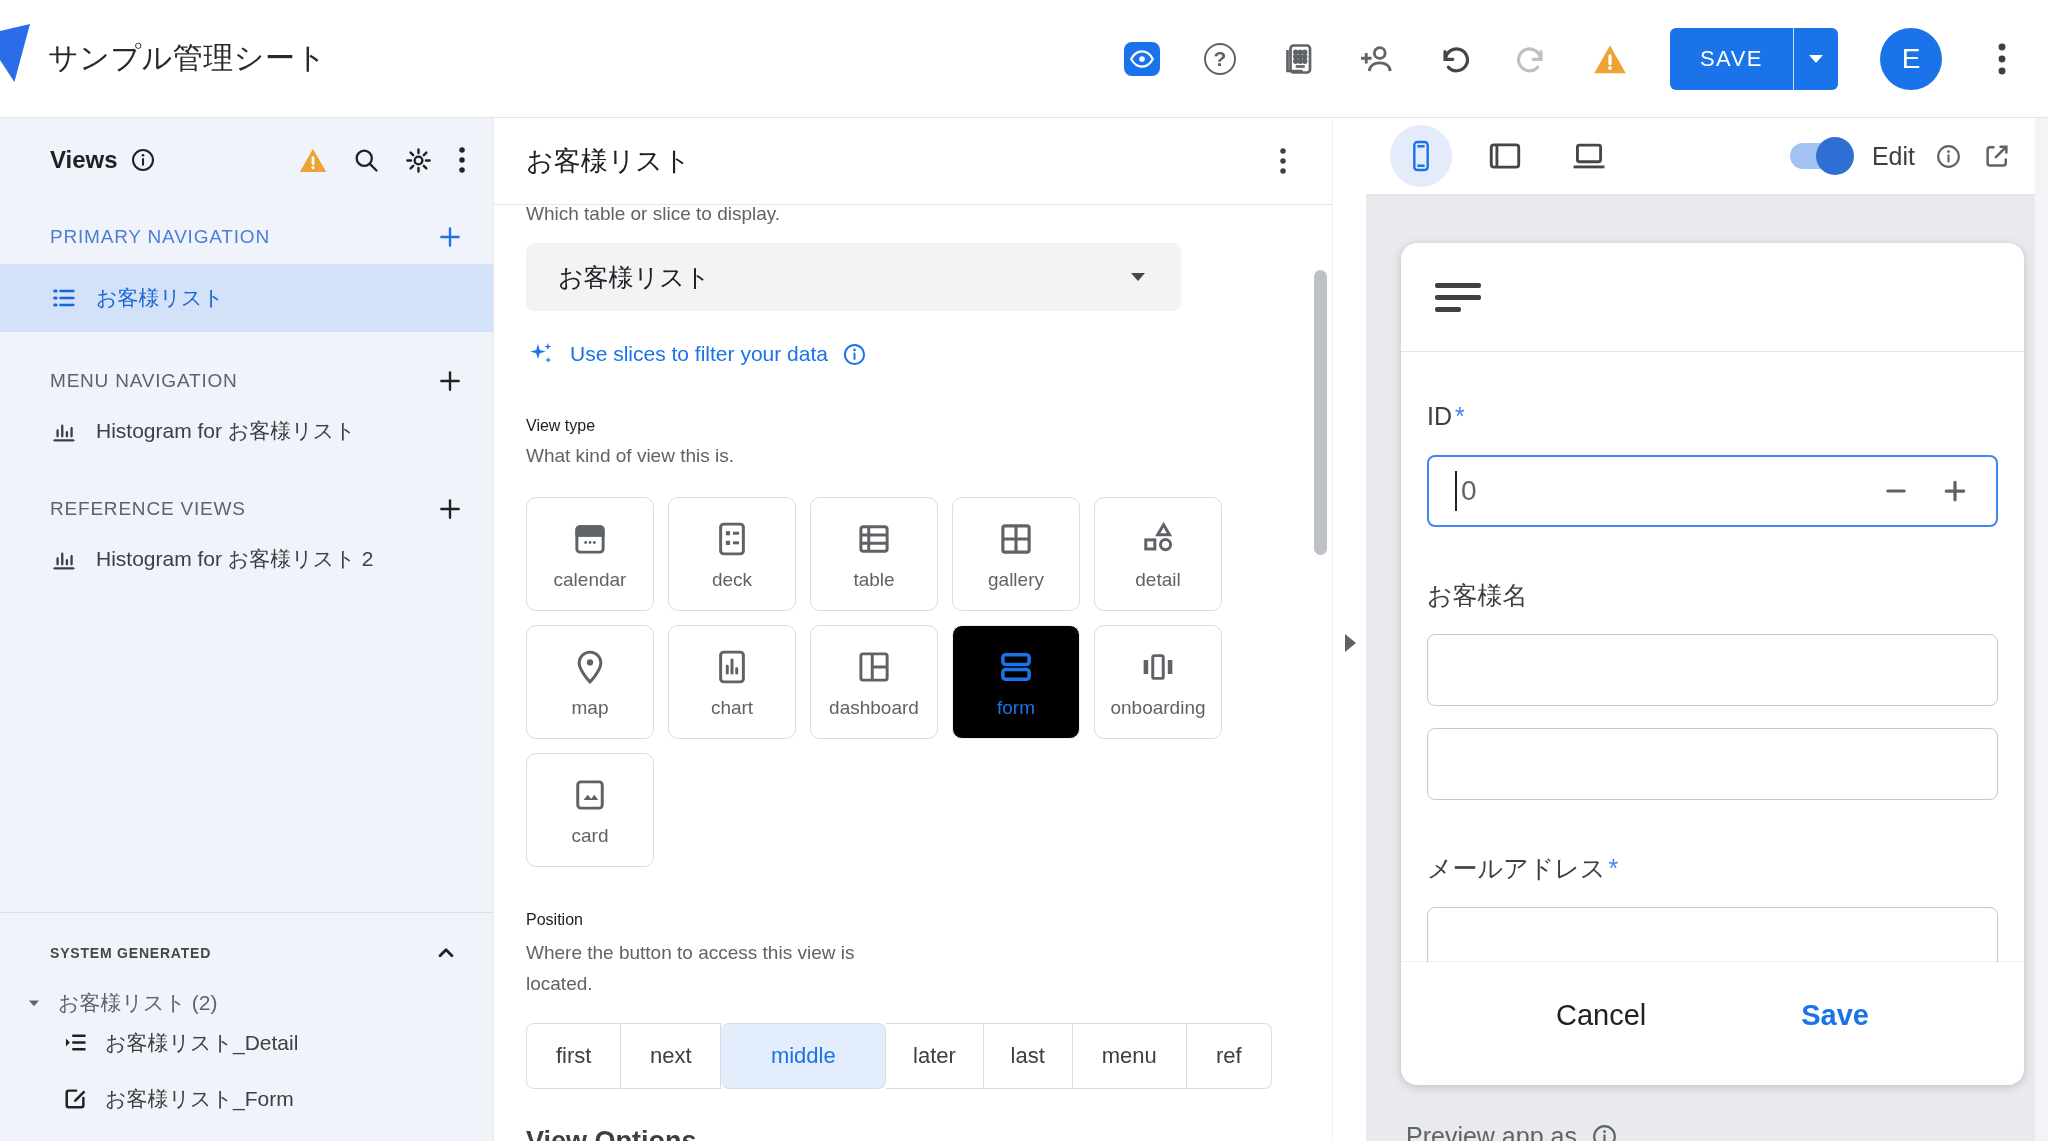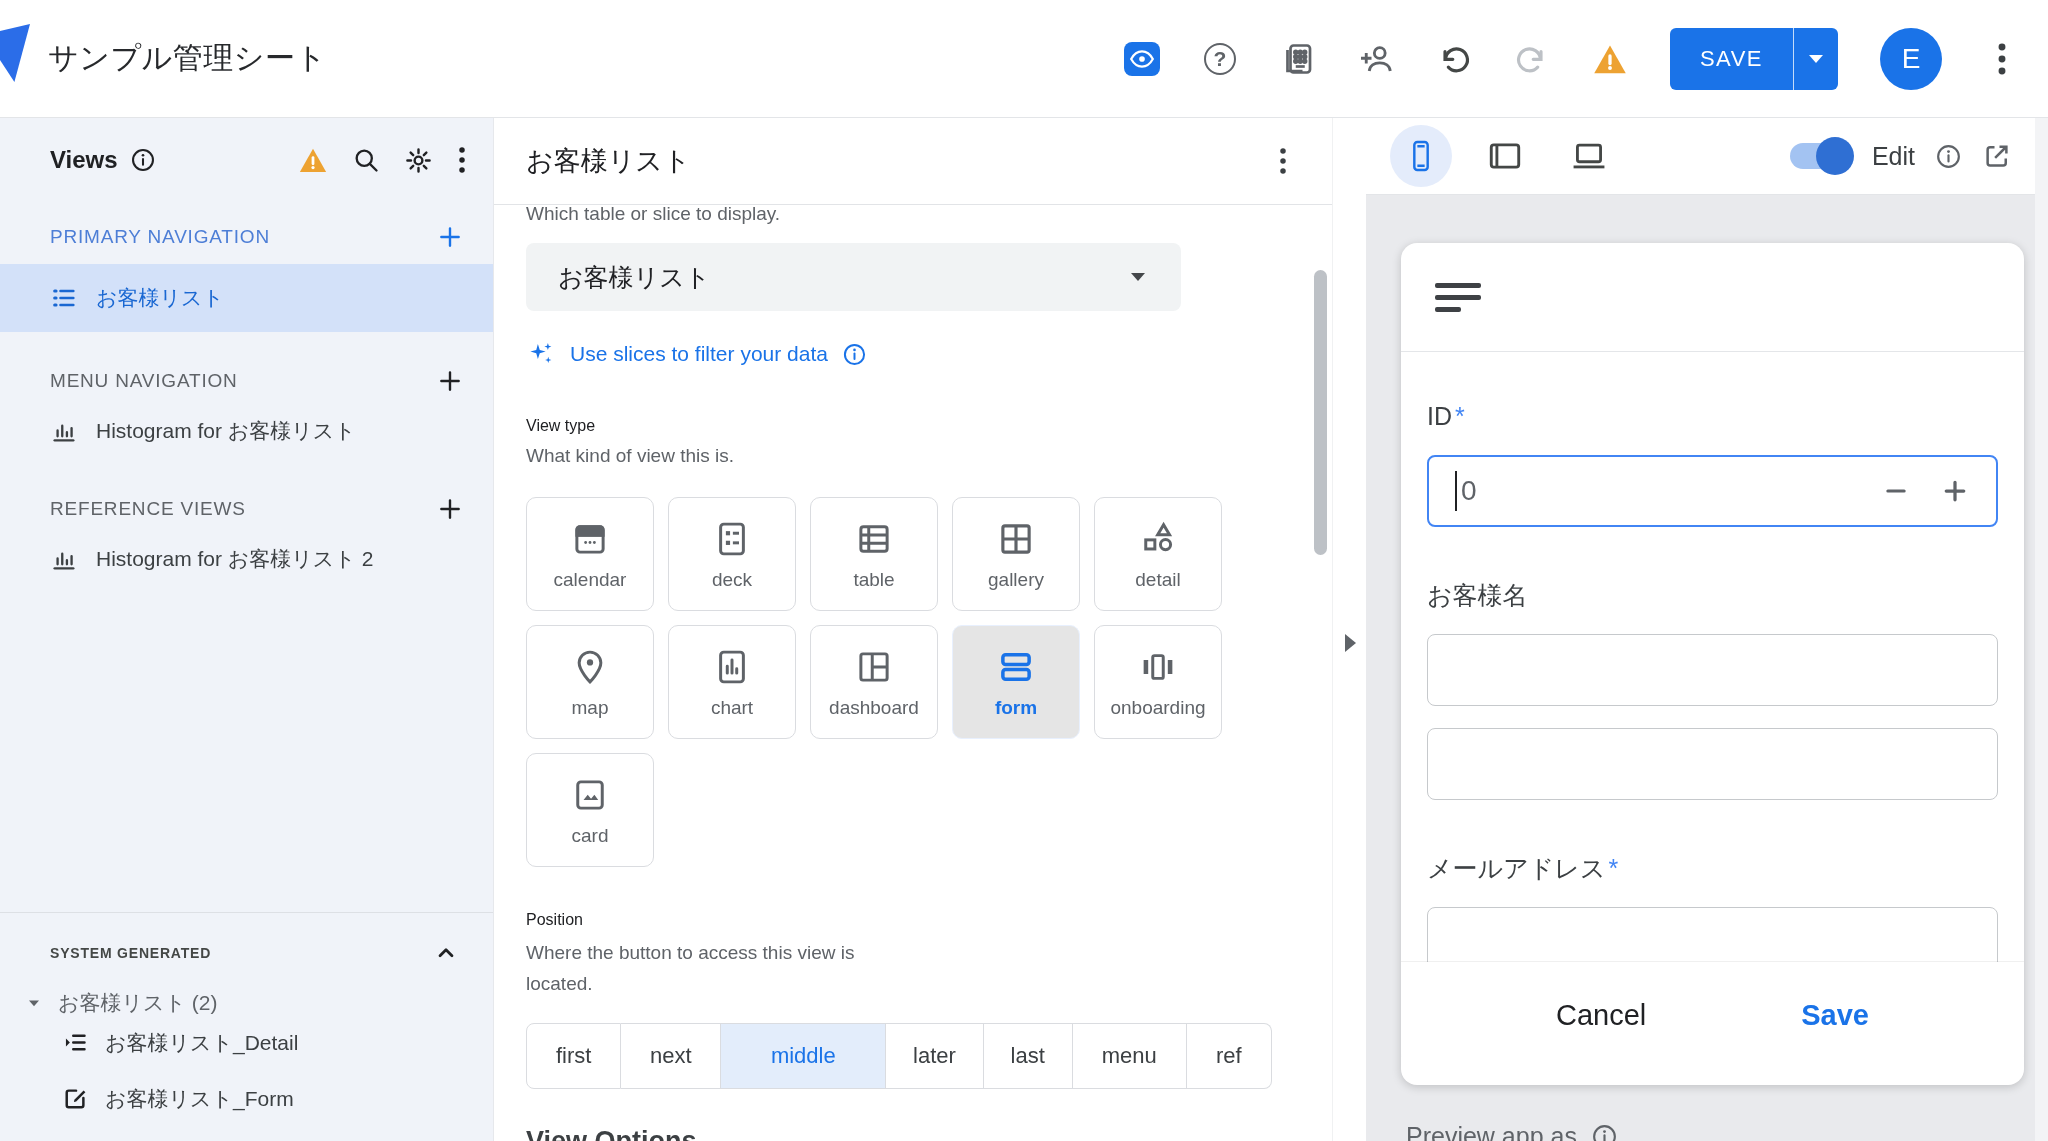--- a/index.html
+++ b/index.html
@@ -67,30 +67,30 @@
   .slices-row { margin-top:28px; display:flex; align-items:center; gap:14px; color:#1a73e8; }
   .slices-link { font-size:21px; color:#1a73e8; cursor:pointer; }
   .sec-heading { font-size:16px; font-weight:normal; color:#202124; }
   .vt-heading { margin-top:48px; }
   .sec-help { font-size:19px; color:#5f6368; margin-top:10px; }
   .vt-grid { margin-top:30px; display:flex; flex-wrap:wrap; gap:14px; width:700px; }
   .vt-card { width:128px; height:114px; border:1.5px solid #dadce0; border-radius:10px; background:#fff;
     display:flex; flex-direction:column; align-items:center; justify-content:center; gap:9px;
     color:#5f6368; cursor:pointer; }
   .vt-card .vt-label { font-size:19px; color:#5f6368; }
-  .vt-card.selected { background:#e5e5e5; border-color:#e8f0fe; color:#1a73e8;font-weight:bold; }
+  .vt-card.selected { background:#000000; border-color:#e8f0fe; color:#1a73e8; }
   .vt-card.selected .vt-label { color:#1a73e8; }
   .pos-heading { margin-top:44px; }
   .pos-help { width:330px; line-height:31px; margin-top:8px; }
   .seg { display:flex; margin-top:24px; }
   .seg-btn { height:66px; border:1.5px solid #dadce0; border-left-width:0; background:#fff;
     display:flex; align-items:center; justify-content:center; font-size:22px; color:#3c4043; cursor:pointer; }
   .seg-btn:first-child { border-left-width:1.5px; border-radius:8px 0 0 8px; }
   .seg-btn:last-child { border-radius:0 8px 8px 0; }
-  .seg-btn.selected { background:#e3edfb; color:#1a73e8; }
+  .seg-btn.selected { background:#e3edfb; color:#1a73e8;border-radius:8px; }
   .view-options { position:absolute; bottom:-16px; left:32px; font-size:27px; font-weight:bold; color:#3c4043; }
   .ed-scrollbar { position:absolute; right:5px; top:152px; width:13px; height:285px;
     background:#bdc1c6; border-radius:7px; }
 
   
   .gutter { width:34px; background:#fff; position:relative; border-left:1px solid #f0f1f2; }
   .gutter-arrow { position:absolute; top:512px; left:7px; color:#5f6368; cursor:pointer; }
 
   
   .preview { flex:1; background:#e9eaed; display:flex; flex-direction:column; position:relative; overflow:hidden; }

